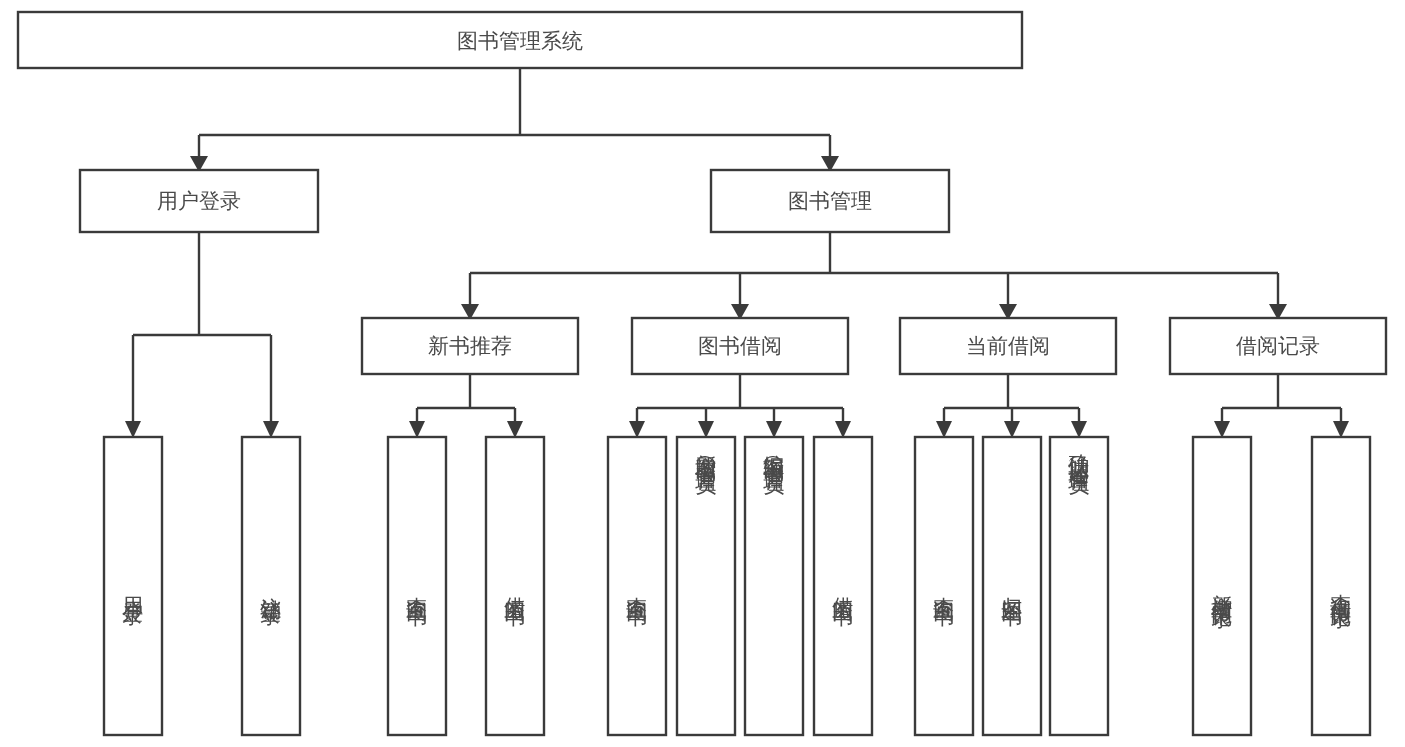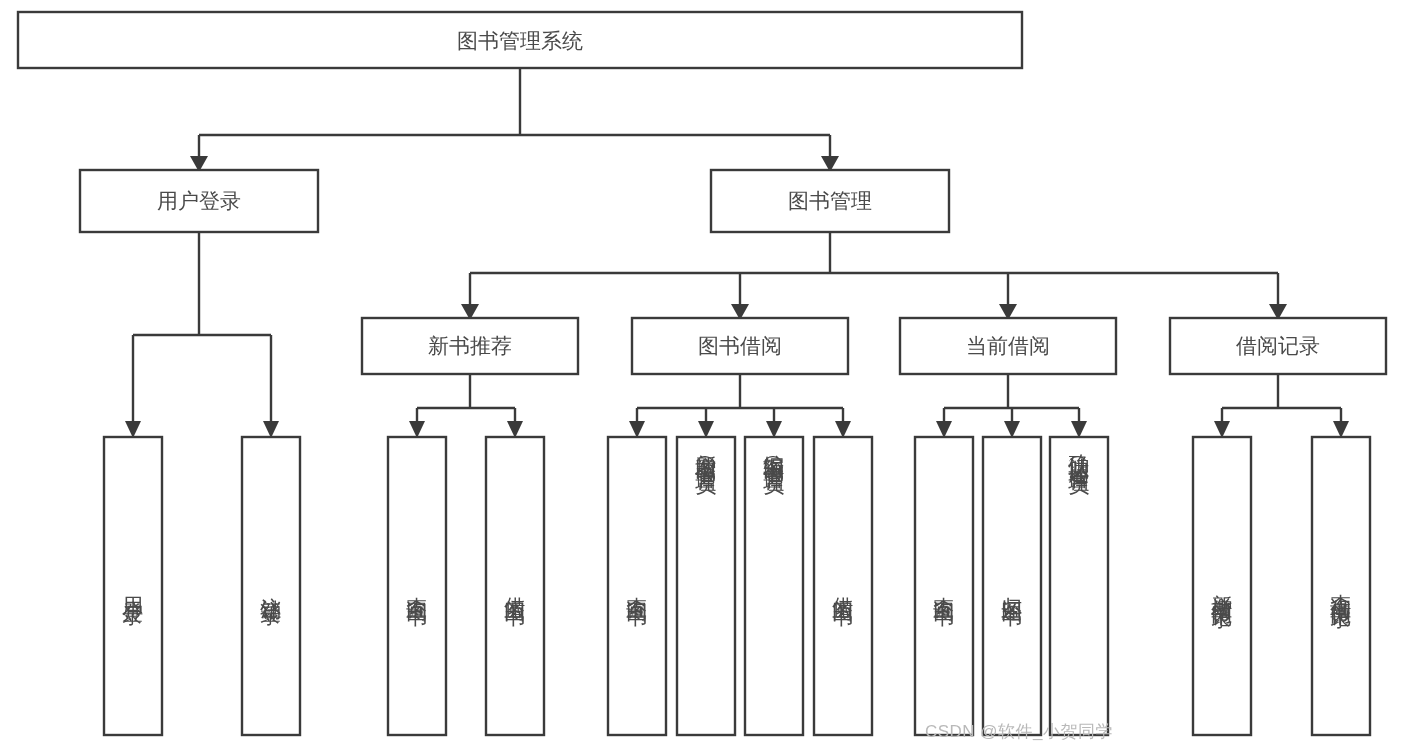--- a/index.html
+++ b/index.html
@@ -215,15 +215,14 @@
   </div>
 
   <div class="leaf-label-wrap" style="left:1193px; top:437px; width:58px; height:298px;">
     <span class="leaf-label">新增借阅记录</span>
   </div>
 
   <div class="leaf-label-wrap" style="left:1312px; top:437px; width:58px; height:298px;">
     <span class="leaf-label">查询借阅记录</span>
   </div>
 
-  <div class="watermark">CSDN @软件_小贺同学</div>
 
 </div>
 
 </body></html>

